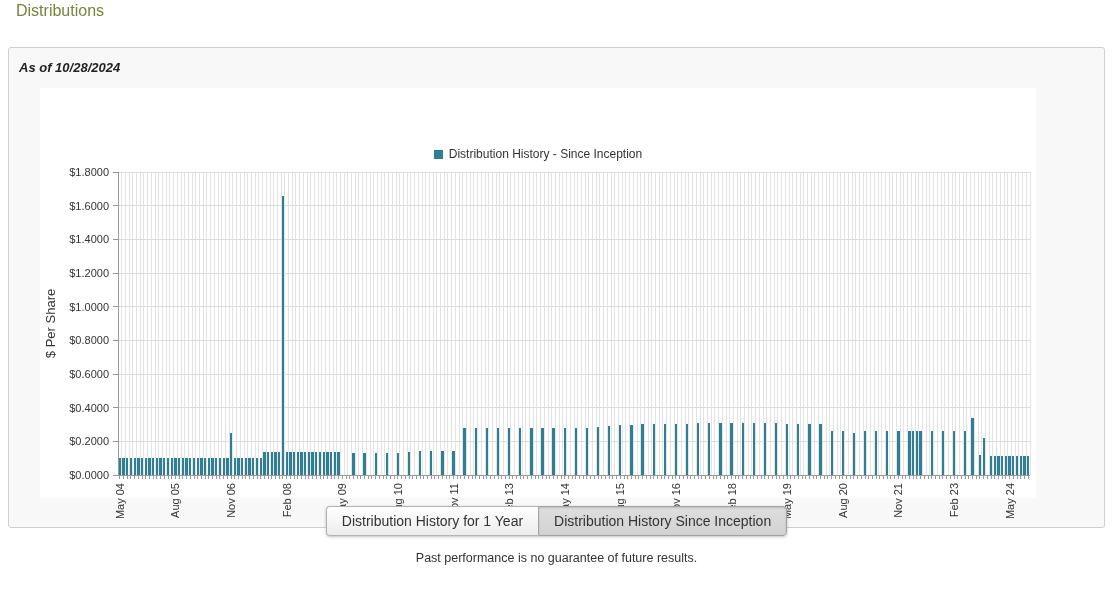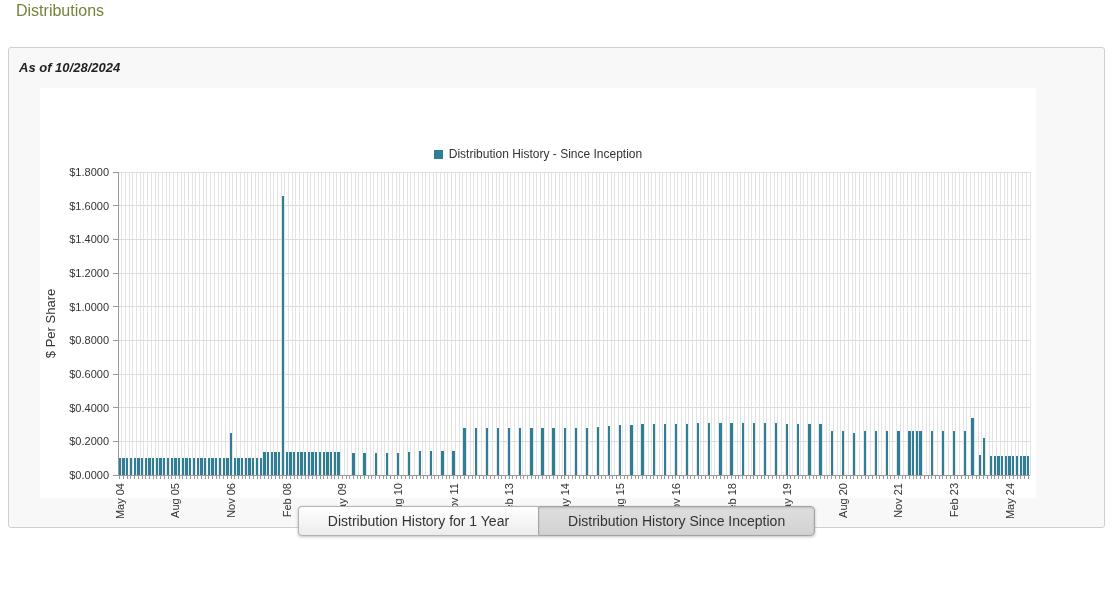--- a/index.html
+++ b/index.html
@@ -37,21 +37,21 @@
   svg text { font-family:"Liberation Sans", sans-serif; fill:#333; }
 
   .controls {
     position:absolute; left:0; top:458px; width:100%;
     display:flex; justify-content:center;
   }
   .btn-group {
     display:flex; box-shadow:0 1px 3px rgba(0,0,0,0.25); border-radius:4px;
   }
   .btn {
-    height:30px; padding:0 29px; font-size:14px; color:#333;
+    height:30px; padding:0 15px; font-size:14px; color:#333;
     border:1px solid #b3b3b3; background:linear-gradient(#ffffff,#ececec);
     cursor:pointer; display:flex; align-items:center; font-family:"Liberation Sans", sans-serif;
   }
   .btn.first { border-radius:4px 0 0 4px; border-right:none; }
   .btn.last  { border-radius:0 4px 4px 0; }
   .btn.active {
     background:linear-gradient(#dedede,#d2d2d2);
     border-color:#a3a3a3;
     box-shadow:inset 0 1px 2px rgba(0,0,0,0.15);
   }
@@ -757,15 +757,16 @@
           </svg></div>
     </div>
 
     <div class="controls">
       <div class="btn-group">
         <button class="btn first">Distribution History for 1 Year</button>
         <button class="btn last active">Distribution History Since Inception</button>
       </div>
     </div>
 
+    <div class="disclaimer">Past performance is no guarantee of future results.</div>
 
   </div>
 </div>
 
 </body></html>

